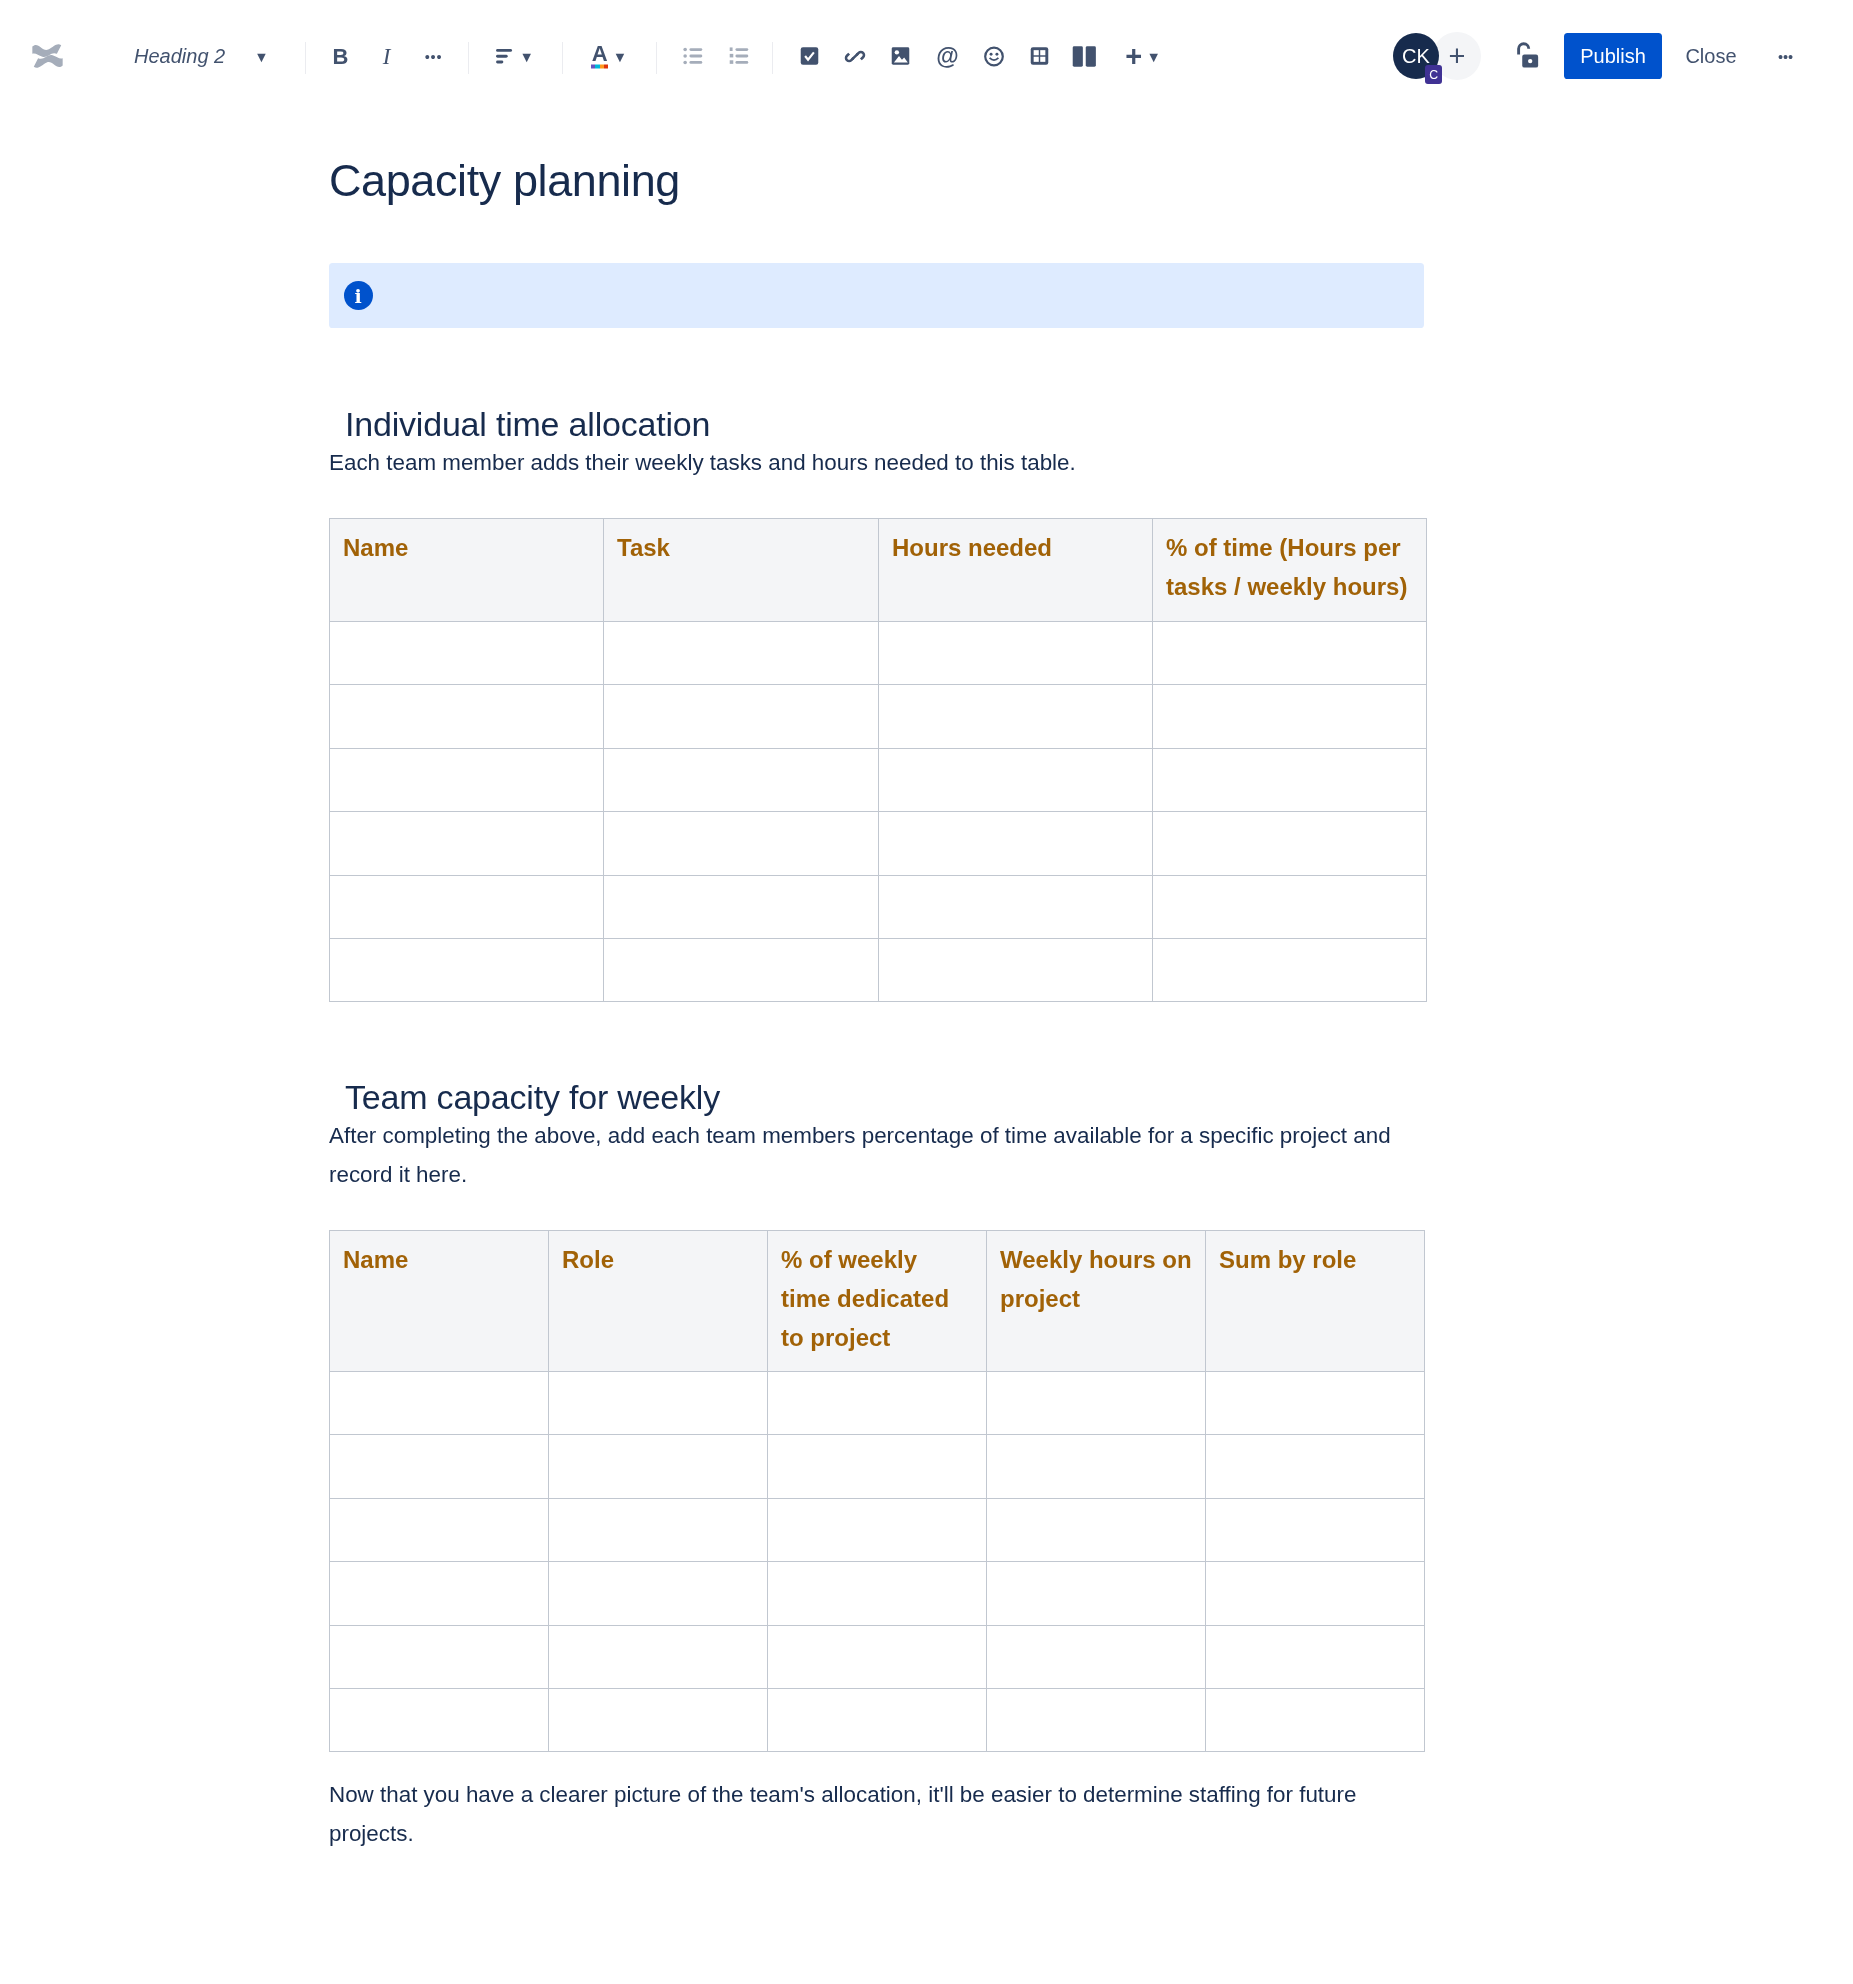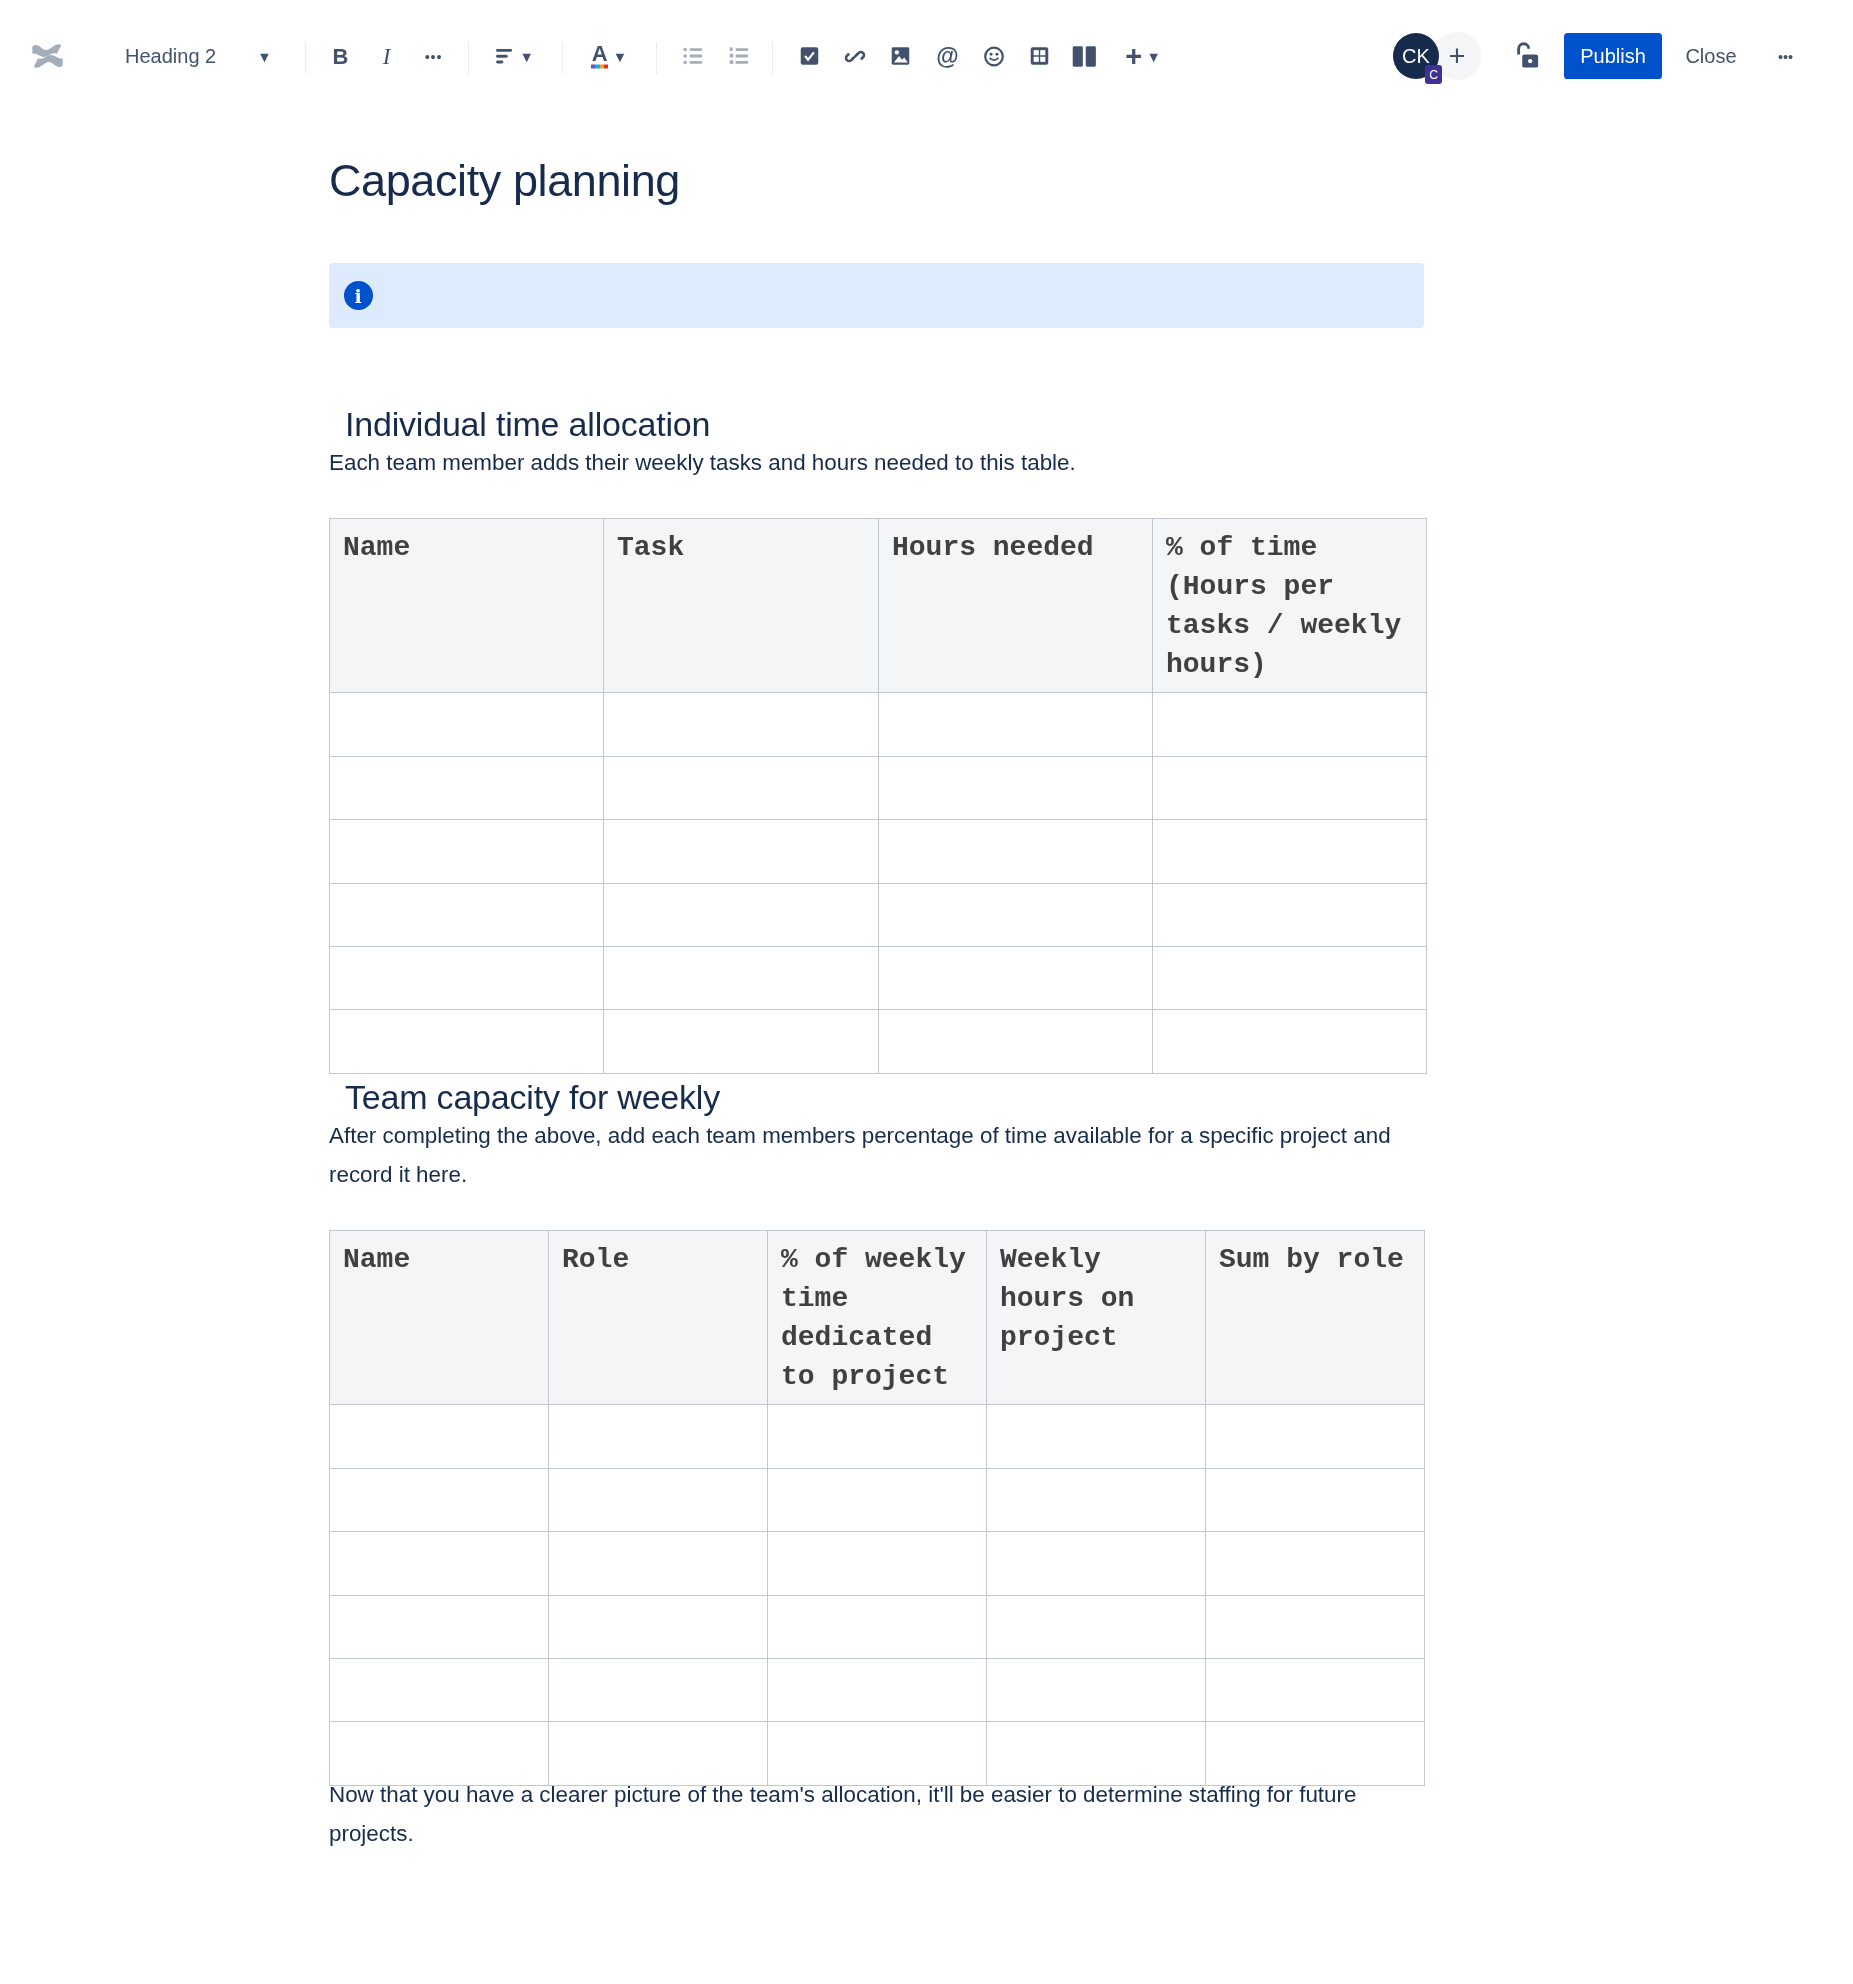--- a/index.html
+++ b/index.html
@@ -2,41 +2,41 @@
 <html style="font-size:11.6px"><head>
 <meta charset="utf-8">
 <style>
   html, body { margin:0; padding:0; background:#ffffff; }
   body { width:1853px; height:1985px; position:relative; overflow:hidden;
          font-family:"Liberation Sans", "DejaVu Sans", sans-serif; color:#172b4d; }
   .toolbar { position:absolute; left:0; top:0; width:1853px; height:113px; }
   .tb { position:absolute; top:56px; transform:translateY(-50%); display:flex; align-items:center; justify-content:center; color:#42526e; }
   .sep { position:absolute; top:42px; width:1.4px; height:32px; background:#ebecf0; }
   .logo { left:27.5px; width:39px; height:39px; }
-  .style-select { left:125px; height:41px; font-size:20px; color:#42526e; gap:41px; }
+  .style-select { left:134px; height:41px; font-size:20px; color:#42526e; gap:29px;font-style:italic; }
   .icon-btn { width:41px; height:41px; }
   .chev { font-size:14.5px; color:#42526e; }
   .avatar { left:1393px; width:46px; height:46px; border-radius:50%; background:#172b4d; color:#fff; font-size:20px; z-index:2; }
   .avatar-badge { position:absolute; left:32px; top:32px; width:17.4px; height:19px; border-radius:2.9px; background:#403294; color:#fff; font-size:12.3px; display:flex; align-items:center; justify-content:center; }
   .invite { left:1433px; width:48px; height:48px; border-radius:50%; background:#f4f5f7; font-size:29px; color:#42526e; }
   .restrict { left:1507px; width:41px; height:41px; }
   .publish { left:1564px; width:98px; height:46px; background:#0052cc; color:#fff; border-radius:3.6px; font-size:20px; }
   .close { left:1675px; width:72px; height:46px; font-size:20px; color:#42526e; }
   .more { left:1765px; width:41px; height:41px; }
   .content { position:absolute; left:329px; width:1095px; }
   .title { top:152px; font-size:45px; font-weight:400; color:#172b4d; margin:0; line-height:58px; letter-spacing:-0.4px; }
   .panel { top:263px; height:65px; background:#deebff; border-radius:3.6px; display:flex; align-items:center; }
   .panel .info { width:29px; height:29px; border-radius:50%; background:#0052cc; color:#fff; margin-left:14.5px; display:flex; align-items:center; justify-content:center; font-weight:bold; font-size:19px; font-family:"DejaVu Serif", serif; }
   .panel .ptext { margin-left:16px; font-size:22.4px; color:#172b4d; }
   .panel a { color:#0052cc; text-decoration:none; }
   .h2 { font-size:34px; font-weight:400; color:#172b4d; margin:16px; line-height:43px; letter-spacing:-0.2px; }
   .para { font-size:22.4px; line-height:39px; color:#172b4d; margin:0; }
   table.doc { position:absolute; left:329px; border-collapse:collapse; table-layout:fixed; width:1096px; }
   table.doc th, table.doc td { border:1.4px solid #c1c7d0; padding:8.7px 13px; vertical-align:top; text-align:left; }
-  table.doc th { background:#f4f5f7; font-size:28px; font-weight:bold; line-height:39px; color:#404040;font-family:Liberation Mono, monospace; }
+  table.doc th { background:#f4f5f7; font-size:24px; font-weight:bold; line-height:39px; color:#a16207; }
   table.doc td { height:45px; background:#fff; }
 </style>
 </head>
 <body>
 
 <div class="toolbar">
   <div class="tb logo">
     <svg width="39" height="39" viewBox="0 0 54 54">
       <path d="M6 14 C14 6 20 22 28 18 C36 14 40 8 46 12 L40 24 C32 20 28 30 20 28 C14 26 10 22 6 24 Z" fill="#a5adba"></path>
       <path d="M48 40 C40 48 34 32 26 36 C18 40 14 46 8 42 L14 30 C22 34 26 24 34 26 C40 28 44 32 48 30 Z" fill="#a5adba"></path>

